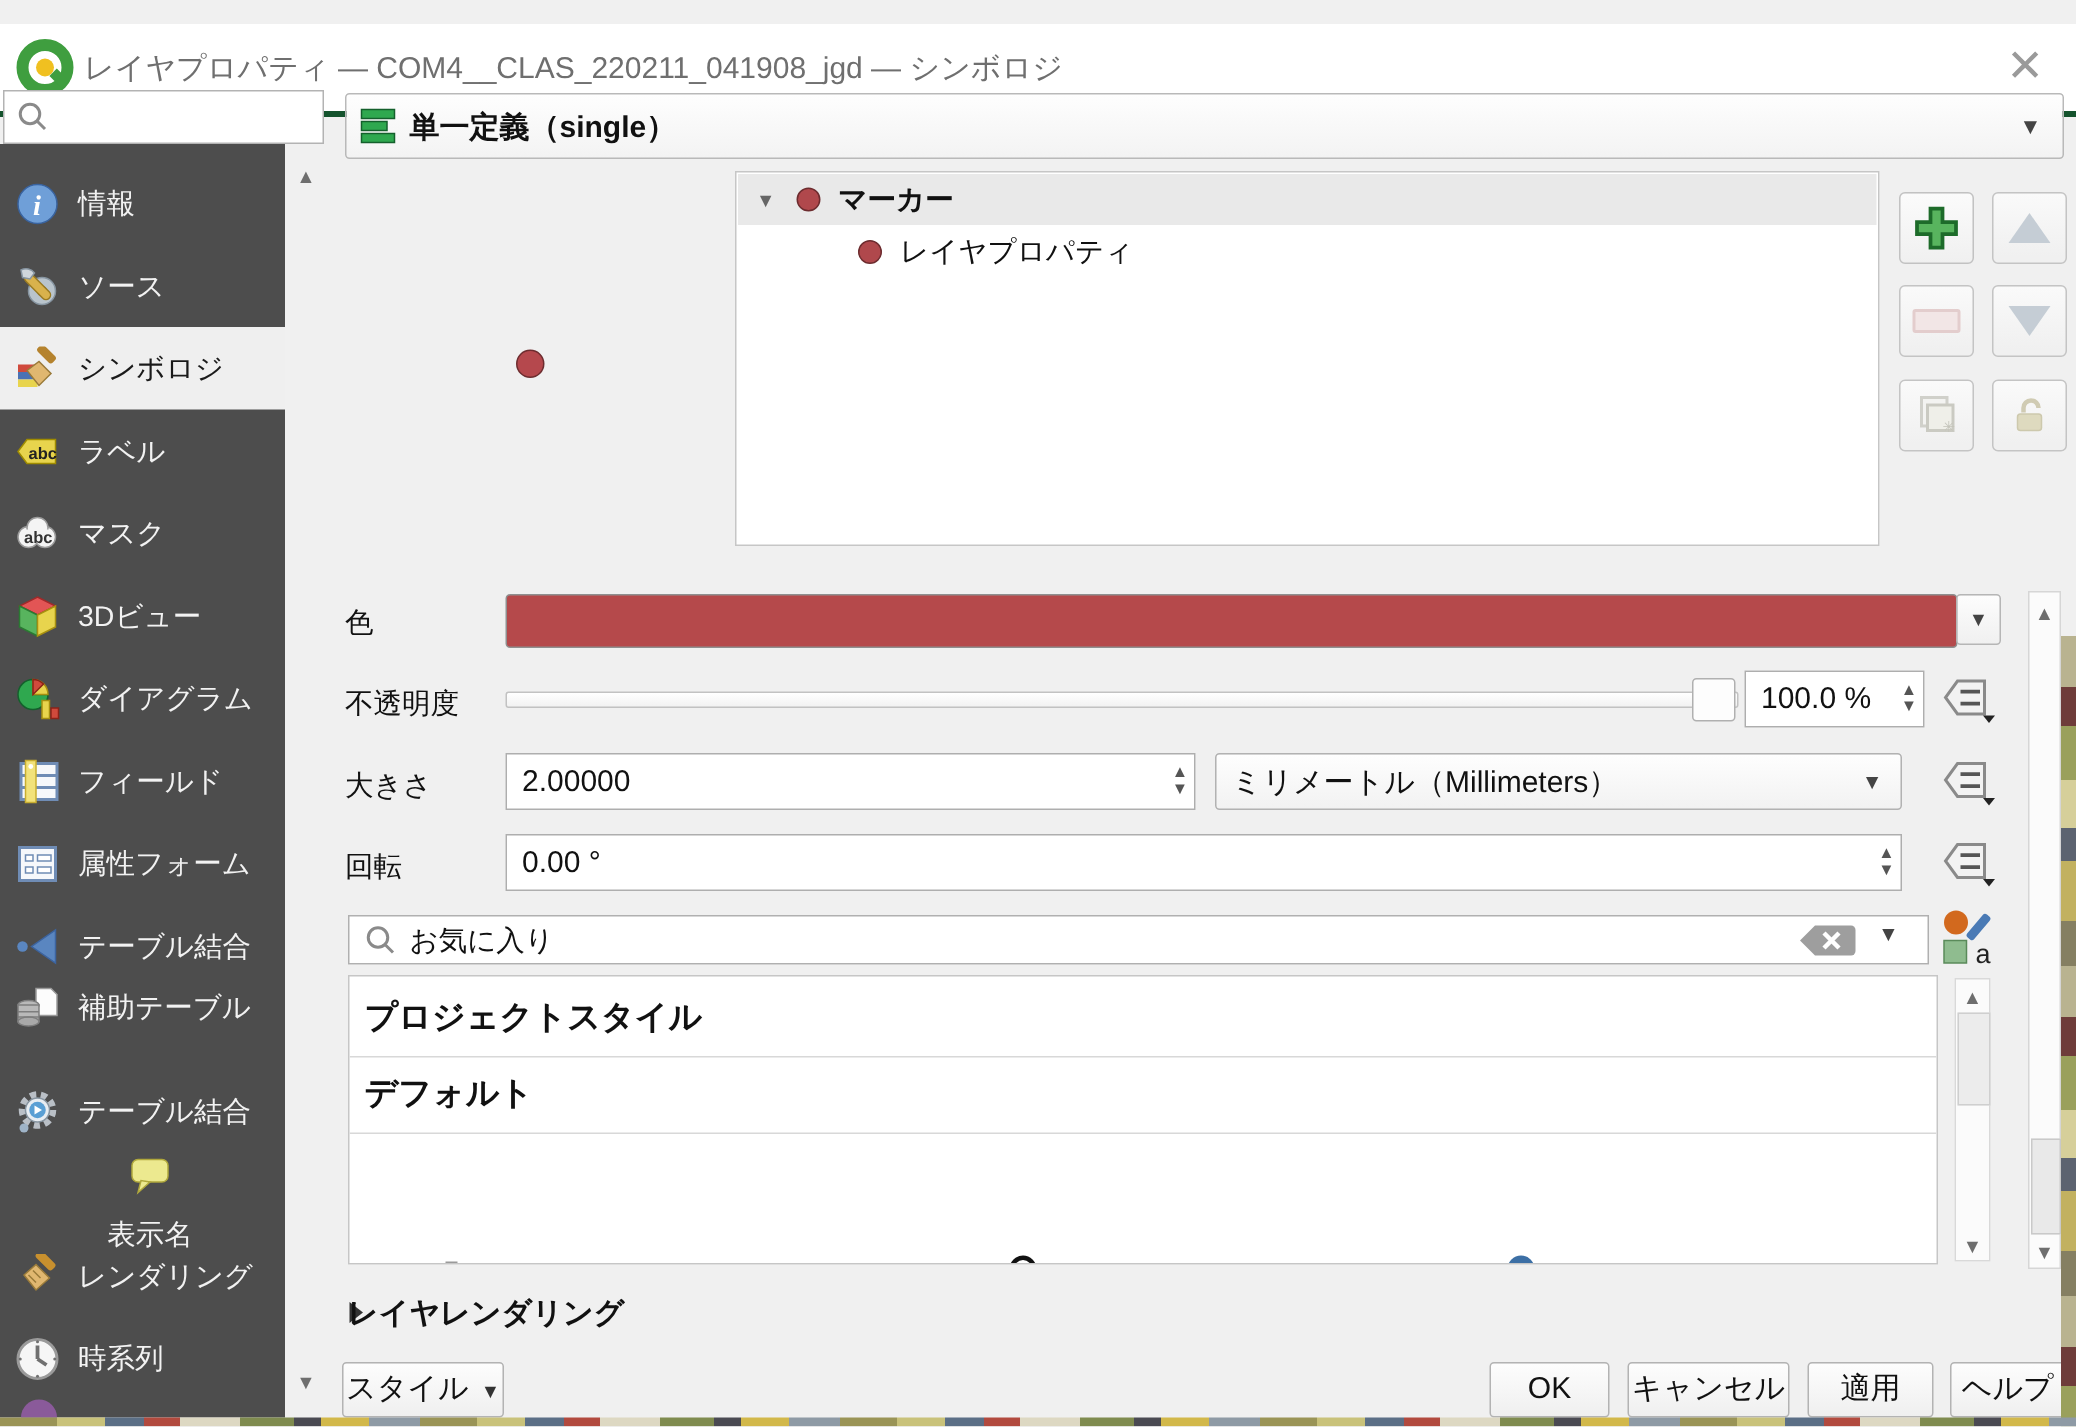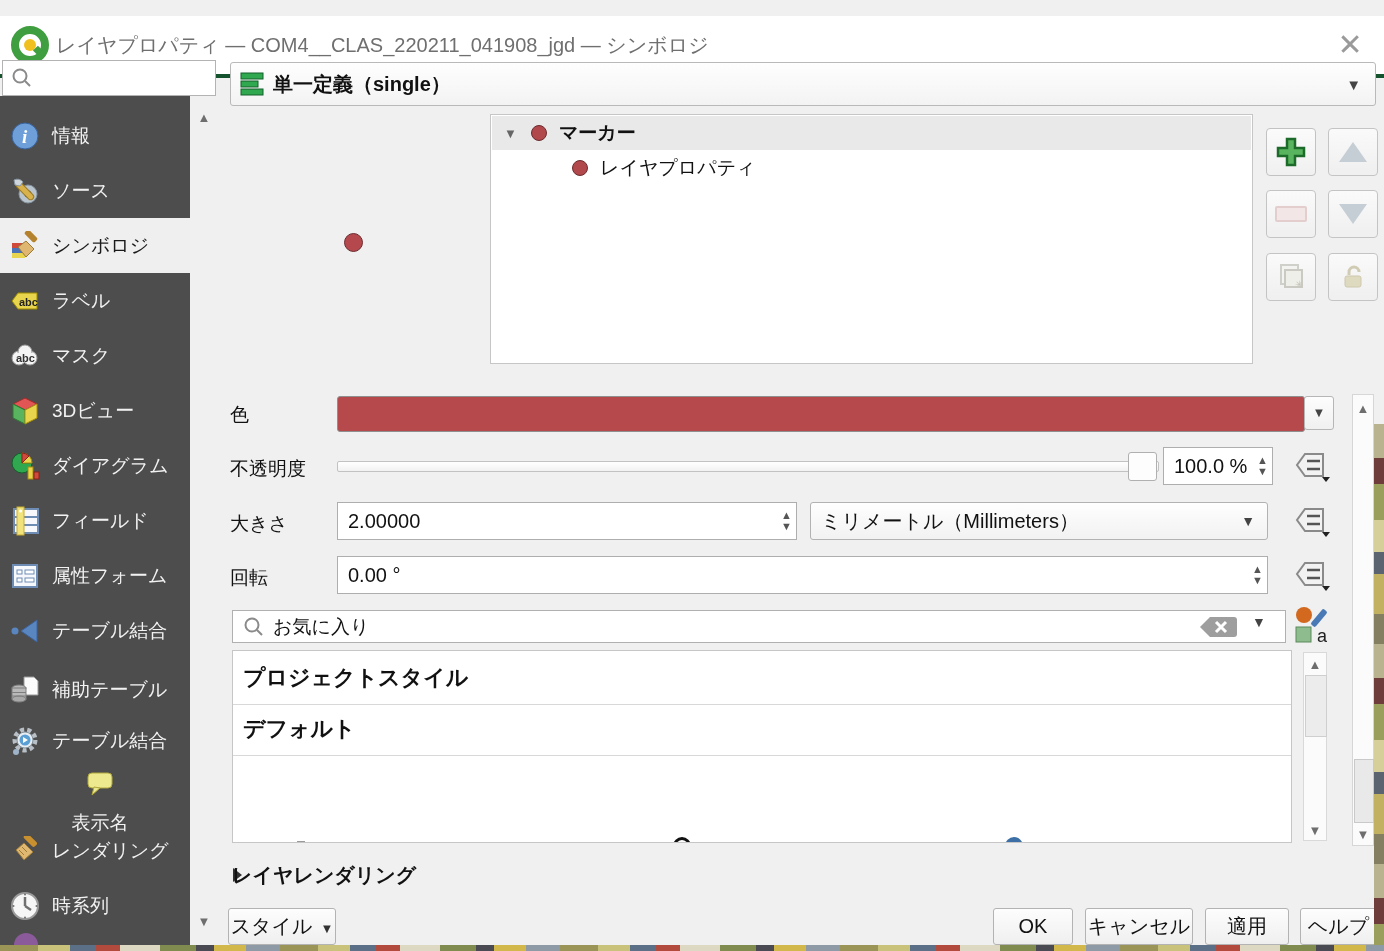--- a/index.html
+++ b/index.html
@@ -189,21 +189,21 @@
           </svg></span>
         <span>属性フォーム</span>
       </div>
       <div class="side-item" style="top: 507px;">
         <span style="width: 30px; height: 30px; flex: 0 0 30px;"><svg class="side-icon" viewBox="0 0 30 30">
             <circle cx="5" cy="15" r="3.5" fill="#5a86c0"></circle>
             <path d="M27 4 v22 l-16 -11 z" fill="#5a86c0" stroke="#3c64a0"></path>
           </svg></span>
         <span>テーブル結合</span>
       </div>
-      <div class="side-item" style="top: 566px;">
+      <div class="side-item" style="top: 548px;">
         <span style="width: 30px; height: 30px; flex: 0 0 30px;"><svg class="side-icon" viewBox="0 0 30 30">
             <path d="M14 2 h10 l4 4 v14 h-14 z" fill="#fcfcfc" stroke="#9a9a9a"></path>
             <ellipse cx="9" cy="13" rx="7" ry="3" fill="#b9b9b9" stroke="#7e7e7e"></ellipse>
             <rect x="2" y="13" width="14" height="11" fill="#b9b9b9" stroke="#7e7e7e"></rect>
             <ellipse cx="9" cy="24" rx="7" ry="3" fill="#a9a9a9" stroke="#7e7e7e"></ellipse>
             <line x1="2" y1="17.5" x2="16" y2="17.5" stroke="#7e7e7e"></line>
             <line x1="2" y1="21" x2="16" y2="21" stroke="#7e7e7e"></line>
           </svg></span>
         <span>補助テーブル</span>
       </div>
@@ -304,21 +304,21 @@
     </svg>
   </div>
 
   <div class="frm-label" style="left:230px;top:402px">色</div>
   <div class="abs" id="color-btn"></div>
   <div class="abs" id="color-dd">▼</div>
 
   <div class="frm-label" style="left:230px;top:456px">不透明度</div>
   <div class="abs" id="opacity-groove"></div>
   <div class="abs" id="opacity-handle"></div>
-  <div class="spinbox" style="left:1163px;top:447px;width:110px;height:38px">
+  <div class="spinbox" style="left:1163px;top:447px;width:120px;height:38px">
     <span>100.0 %</span>
     <span class="spin-arrows">▲<br>▼</span>
   </div>
   <div class="ovr-btn" style="left:1292px;top:448px">
     <svg width="38" height="36" viewBox="0 0 38 36">
       <path d="M12 6 h18 v22 h-18 l-8 -11 z" fill="#f2f2f2" stroke="#8a8a8a" stroke-width="2"></path>
       <line x1="14" y1="13" x2="27" y2="13" stroke="#555" stroke-width="2.5"></line>
       <line x1="14" y1="21" x2="27" y2="21" stroke="#555" stroke-width="2.5"></line>
       <path d="M29 29 h8 l-4 5 z" fill="#222"></path>
     </svg>

